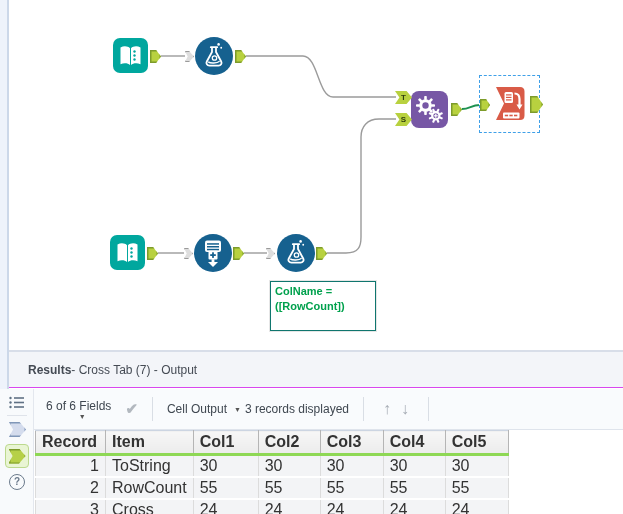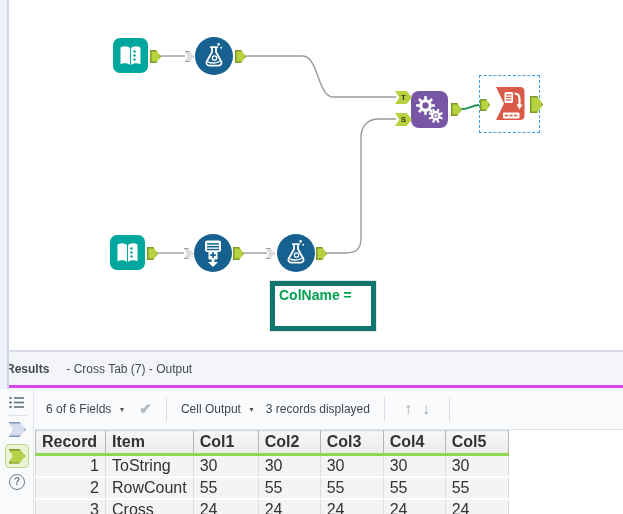--- a/index.html
+++ b/index.html
@@ -17,46 +17,46 @@
   .tool-square { width:35px; height:35px; border-radius:7px; }
   .tool-circle { width:38px; height:38px; border-radius:50%; }
   .teal { background:#00a79e; }
   .blue { background:#16618f; }
   .purple { background:#7757a5; border-radius:8px; width:37px; height:37px; }
 
   .sel-box { position:absolute; left:479px; top:75px; width:61px; height:58px;
     border:1.5px dashed #3fa0e8; background:#fff; z-index:2; }
 
   .annotation { position:absolute; left:270px; top:281px; width:106px; height:50px;
-    background:#fff; border:5px solid #0f766e; outline:1px solid #e6e6e6; z-index:3;
-    padding:2px 4px; color:#00a14d; font-weight:bold; font-size:14px; line-height:14.5px; }
+    background:#fff; border:1px solid #0f766e; outline:1px solid #e6e6e6; z-index:3;
+    padding:2px 4px; color:#00a14d; font-weight:bold; font-size:11px; line-height:14.5px; }
 
   
   .anc { position:absolute; z-index:4; }
   .anc-out { width:11px; height:13px; background:#b8d13f;
     clip-path:polygon(0 0,55% 0,100% 50%,55% 100%,0 100%);
     box-shadow:inset 0 0 0 1.5px #7d9b2b; }
   .anc-out-big { width:13px; height:17px; }
   .anc-in { width:9px; height:11px; background:#dedede;
     clip-path:polygon(0 0,45% 0,100% 50%,45% 100%,0 100%,30% 50%);
     box-shadow:inset 0 0 0 1px #9a9a9a; }
   .anc-ts { width:17px; height:13px; background:#b8d13f;
     clip-path:polygon(0 0,68% 0,100% 50%,68% 100%,0 100%,26% 50%);
     font-size:8px; font-weight:bold; color:#2f3d0c; text-align:center; line-height:13px; }
   .anc-green-sq { width:10px; height:12px; background:#b8d13f;
     clip-path:polygon(0 0,60% 0,100% 50%,60% 100%,0 100%);
     box-shadow:inset 0 0 0 1.5px #7d9b2b; }
 
   
   .div1 { position:absolute; left:0; top:350px; width:623px; height:2px; background:#d8dee9; }
   .res-header { position:absolute; left:0; top:352px; width:623px; height:36px;
-    background:#f3f5f9; display:flex; align-items:center; padding-left:6px;
-    font-size:12px; color:#454b54; border-bottom:3px solid #d946ef; }
+    background:#f3f5f9; display:flex; align-items:center; padding-left:28px;
+    font-size:12px; color:#454b54; border-bottom:1px solid #d946ef; }
   .res-header b { font-weight:bold; }
-  .res-header .rest { margin-left:17px; }
+  .res-header .rest { margin-left:0; }
 
   .toolbar { position:absolute; left:34px; top:389px; width:589px; height:41px;
     background:#f9fbfd; border-bottom:1px solid #dfe4ec;
     display:flex; align-items:center; font-size:12px; color:#3f4750; }
   .tb-item { display:flex; align-items:center; white-space:nowrap; }
   .caret { font-size:7px; color:#555; margin-left:7px; }
   .tb-check { font-size:15px; color:#b2b8bf; font-weight:bold; margin:0 0 0 14px; }
   .tb-sep { width:1px; height:24px; background:#d9dee5; margin:0 14px; }
   .tb-arrow { font-size:16px; color:#a7adb5; margin:0 5px; }
 
@@ -214,20 +214,21 @@
         <path d="M13.2,24.9 C15.5,26.5 22,26.4 24.6,24.2" stroke="#fff" stroke-width="1.4" fill="none"></path>
         <circle cx="19.5" cy="21" r="2.2" stroke="#fff" stroke-width="1.3" fill="none"></circle>
         <circle cx="23.6" cy="7.4" r="1.3" fill="#fff"></circle>
         <circle cx="26.2" cy="10.8" r="0.95" fill="#fff"></circle>
       </svg>
     </div>
     <div class="anc anc-out" style="left:316px;top:247px;"></div>
 
     <div class="annotation">
       <div>ColName =</div>
+      <div>([RowCount])</div>
     </div>
   </div>
 
   <div class="div1"></div>
 
   <div class="res-header">
     <b>Results</b>
     <span class="rest">- Cross Tab (7) - Output</span>
   </div>
 
@@ -246,31 +247,31 @@
     </svg>
     <div class="rail-sep"></div>
     <div class="rail-pent input"></div>
     <div class="rail-hl">
       <div class="rail-pent output"></div>
     </div>
     <div class="rail-help">?</div>
   </div>
 
   <div class="toolbar">
-    <div class="tb-item" style="margin-left:12px;">
+    <div class="tb-item" style="margin-left:12px;flex-direction:column;">
       <span>6 of 6 Fields</span>
       <span class="caret">▼</span>
     </div>
     <span class="tb-check">✔</span>
     <div class="tb-sep"></div>
     <div class="tb-item">
       <span>Cell Output</span>
       <span class="caret">▼</span>
     </div>
-    <div class="tb-item" style="margin-left:11px;">
+    <div class="tb-item" style="margin-left:4px;">
       <span>3 records displayed</span>
     </div>
     <div class="tb-sep"></div>
     <span class="tb-arrow">↑</span>
     <span class="tb-arrow">↓</span>
     <div class="tb-sep"></div>
   </div>
 
   <div class="grid-wrap">
     <table class="grid">

